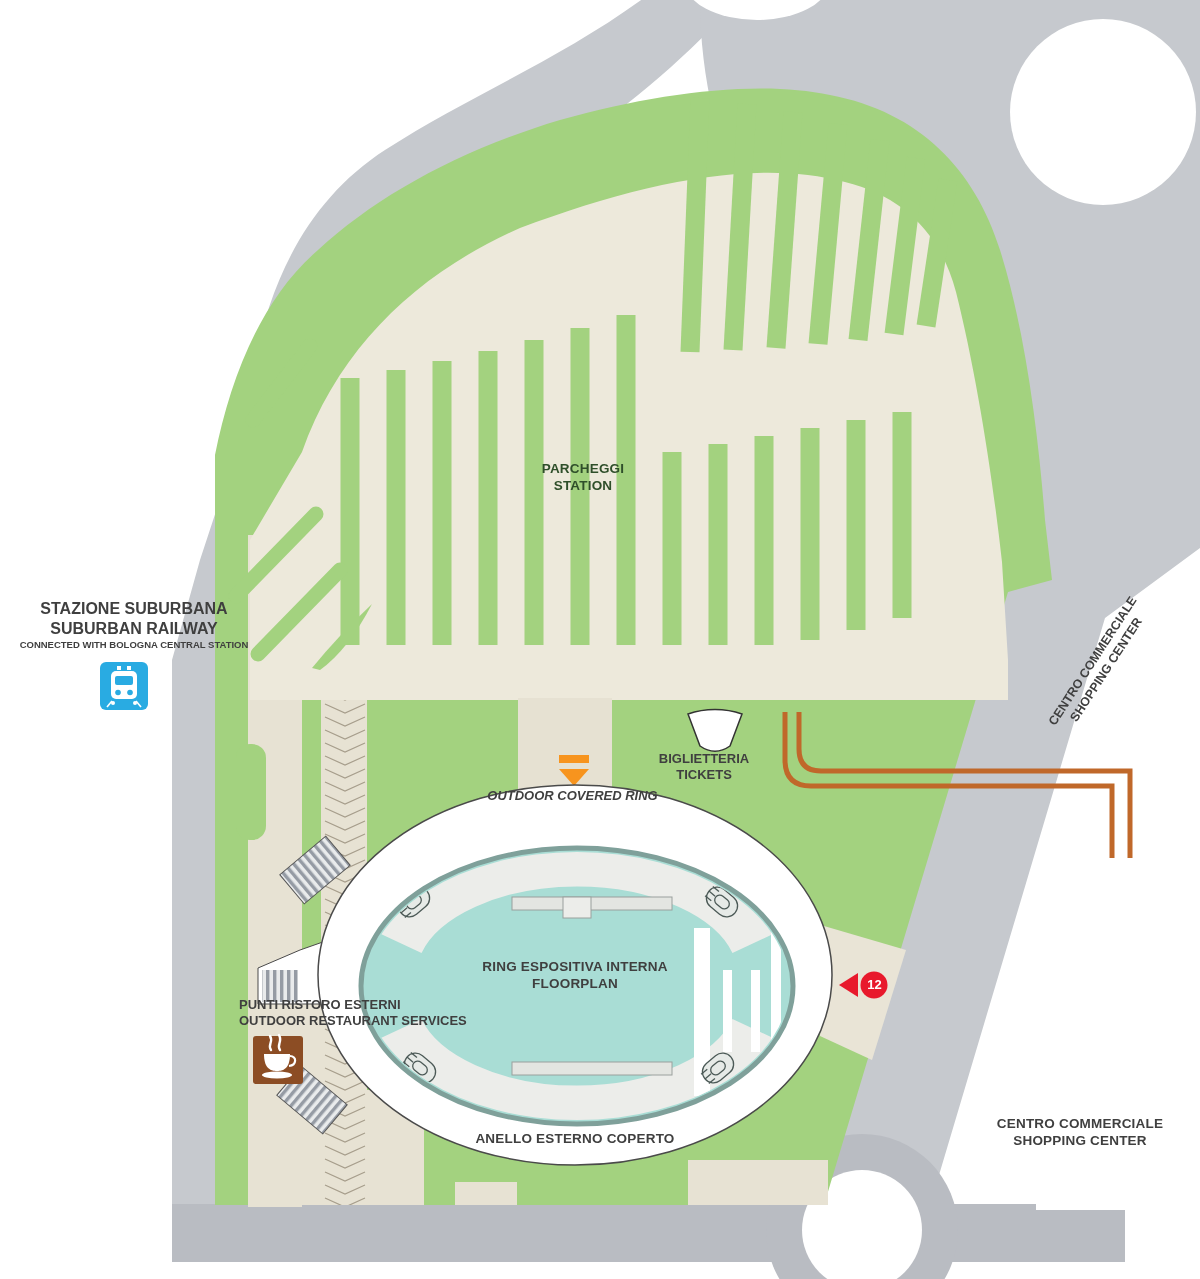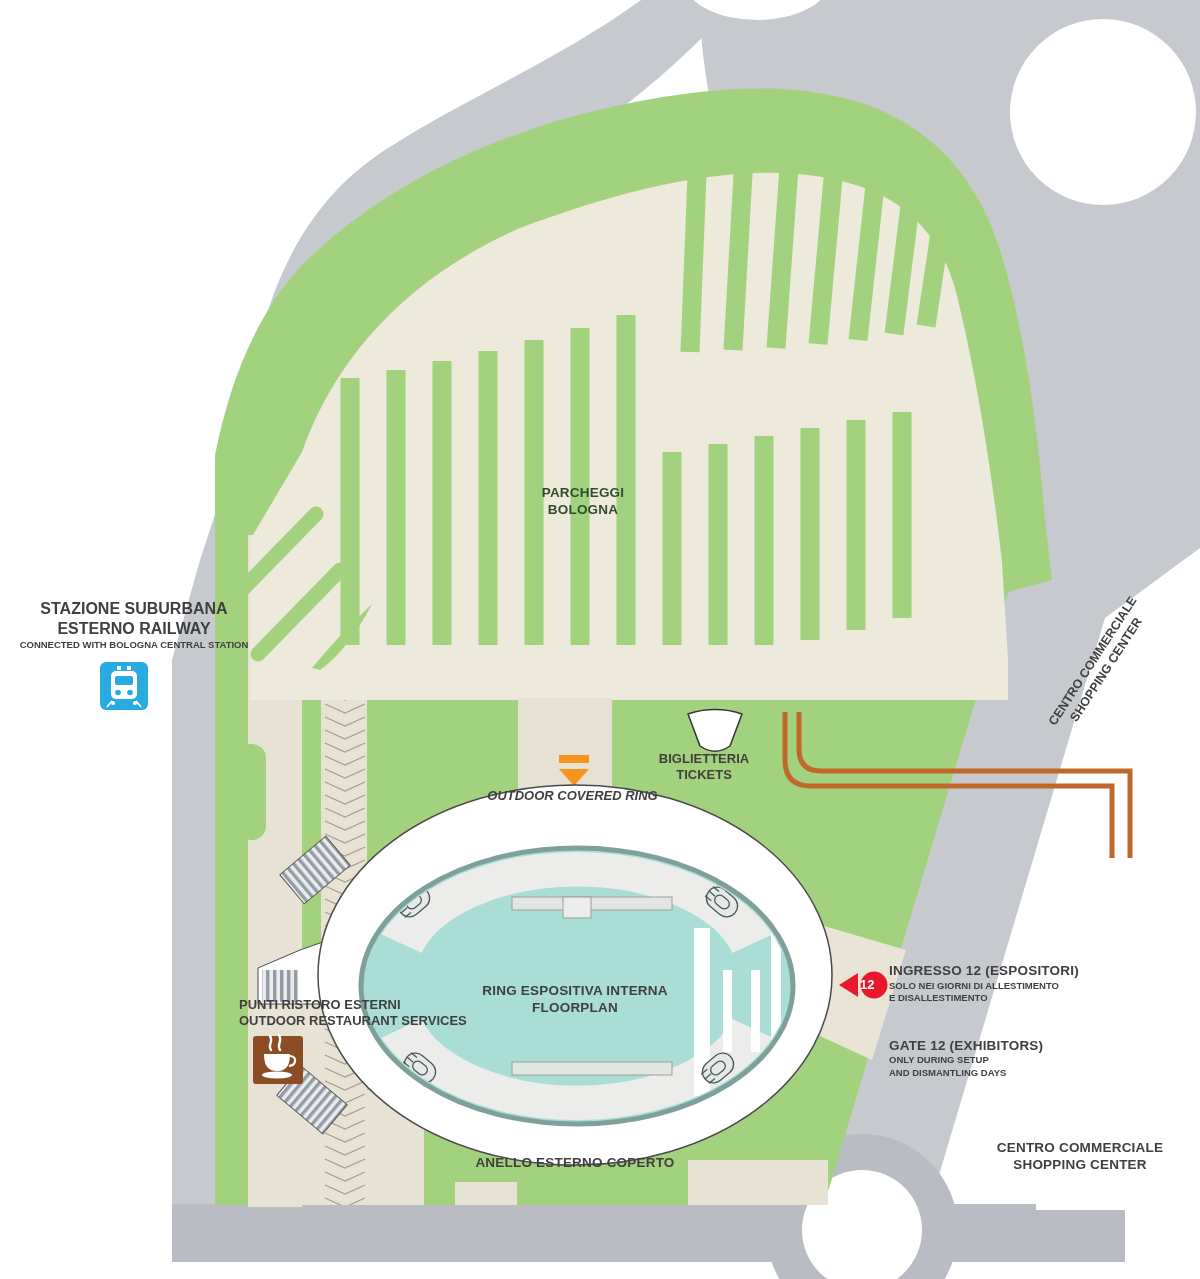--- a/index.html
+++ b/index.html
@@ -7,38 +7,38 @@
     --c-parking_beige:#ede9db; --c-path_beige:#e7e2d3; --c-ring_white:#ffffff;
     --c-hall_teal:#a9ddd5; --c-stand_gray:#ecedea; --c-gate_orange:#f7941e;
     --c-route_orange:#c0682a; --c-train_cyan:#29abe2; --c-restaurant_brown:#8c4d24;
     --c-marker_red:#e8192c; --c-text_dark:#3f3f3f; --c-text_green:#2f4f2a;
   }
   html,body{margin:0;padding:0;background:#fff;}
   #map{position:relative;width:1200px;height:1279px;background:#fff;overflow:hidden;
        font-family:"Liberation Sans", sans-serif; color:var(--c-text_dark);}
   #map svg{position:absolute;left:0;top:0;}
   .lb{position:absolute;font-weight:bold;line-height:1.25;}
-  .lg{font-size:13.5px;letter-spacing:.2px;margin-top:24px;}
+  .lg{font-size:13.5px;letter-spacing:.2px;}
   .md{font-size:13px;}
   .sm{font-size:9.5px;line-height:1.3;}
   .ctr{text-align:center;}
   .lb-station{left:8px;top:599px;width:252px;}
   .lb-station .a{font-size:16px;}
   .lb-parking{left:493px;top:461px;width:180px;color:var(--c-text_green);}
   .lb-vgate{left:462px;top:718px;width:220px;}
   .lb-tickets{left:616px;top:751px;width:176px;}
   .lb-ringtop{left:420px;top:788px;width:305px;font-style:italic;}
   .lb-hall{left:430px;top:959px;width:290px;}
   .lb-ringbottom{left:410px;top:1131px;width:330px;}
   .lb-rest{left:239px;top:997px;width:310px;}
   .lb-gate12{left:889px;top:939px;width:220px;}
   .lb-gate12 .gap{height:9px;}
   .lb-shopb{left:950px;top:1116px;width:260px;}
   .lb-shopr{left:995px;top:650px;width:210px;transform:rotate(-57deg);transform-origin:center center;font-size:12.5px;}
-  .lb-badge12{left:860px;top:977px;width:29px;color:#fff;font-size:13px;text-align:left;}
+  .lb-badge12{left:860px;top:977px;width:29px;color:#fff;font-size:13px;text-align:center;}
 </style>
 </head>
 <body>
 
 <div id="map">
 <svg width="1200" height="1279" viewBox="0 0 1200 1279" xmlns="http://www.w3.org/2000/svg">
   <defs>
     <pattern id="chev" width="46" height="13" patternUnits="userSpaceOnUse">
       <path d="M3,2 L23,11 L43,2" fill="none" stroke="#a79e8c" stroke-width="1.3"></path>
     </pattern>
@@ -221,27 +221,27 @@
     <ellipse cx="277" cy="1075" rx="15" ry="3.5" fill="#ffffff"></ellipse>
     <path d="M 264,1054 L 290,1054 C 290,1068 284,1071 277,1071 C 270,1071 264,1068 264,1054 Z" fill="#ffffff"></path>
     <path d="M 290,1056 C 297,1056 297,1065 289,1066" fill="none" stroke="#ffffff" stroke-width="2.2"></path>
     <path d="M 271,1050 c -4,-5 3,-8 -1,-14" fill="none" stroke="#ffffff" stroke-width="2.4" stroke-linecap="round"></path>
     <path d="M 280,1050 c -4,-5 3,-8 -1,-15" fill="none" stroke="#ffffff" stroke-width="2.4" stroke-linecap="round"></path>
   </g>
 </svg>
 
   <div class="lb ctr lb-station">
     <div class="a">STAZIONE SUBURBANA</div>
-    <div class="a">ESTERNO RAILWAY</div>
+    <div class="a">SUBURBAN RAILWAY</div>
     <div class="sm">CONNECTED WITH BOLOGNA CENTRAL STATION</div>
   </div>
 
   <div class="lb ctr lg lb-parking">
     <div>PARCHEGGI</div>
-    <div>BOLOGNA</div>
+    <div>STATION</div>
   </div>
 
 
   <div class="lb ctr md lb-tickets">
     <div>BIGLIETTERIA</div>
     <div>TICKETS</div>
   </div>
 
   <div class="lb ctr md lb-ringtop">
     <div>OUTDOOR COVERED RING</div>
@@ -254,29 +254,20 @@
 
   <div class="lb ctr lg lb-ringbottom">
     <div>ANELLO ESTERNO COPERTO</div>
   </div>
 
   <div class="lb md lb-rest">
     <div>PUNTI RISTORO ESTERNI</div>
     <div>OUTDOOR RESTAURANT SERVICES</div>
   </div>
 
-  <div class="lb lb-gate12">
-    <div class="lg">INGRESSO 12 (ESPOSITORI)</div>
-    <div class="sm">SOLO NEI GIORNI DI ALLESTIMENTO</div>
-    <div class="sm">E DISALLESTIMENTO</div>
-    <div class="gap"></div>
-    <div class="lg">GATE 12 (EXHIBITORS)</div>
-    <div class="sm">ONLY DURING SETUP</div>
-    <div class="sm">AND DISMANTLING DAYS</div>
-  </div>
 
   <div class="lb lb-badge12">12</div>
 
   <div class="lb ctr lg lb-shopb">
     <div>CENTRO COMMERCIALE</div>
     <div>SHOPPING CENTER</div>
   </div>
 
   <div class="lb ctr lb-shopr">
     <div>CENTRO COMMERCIALE</div>

